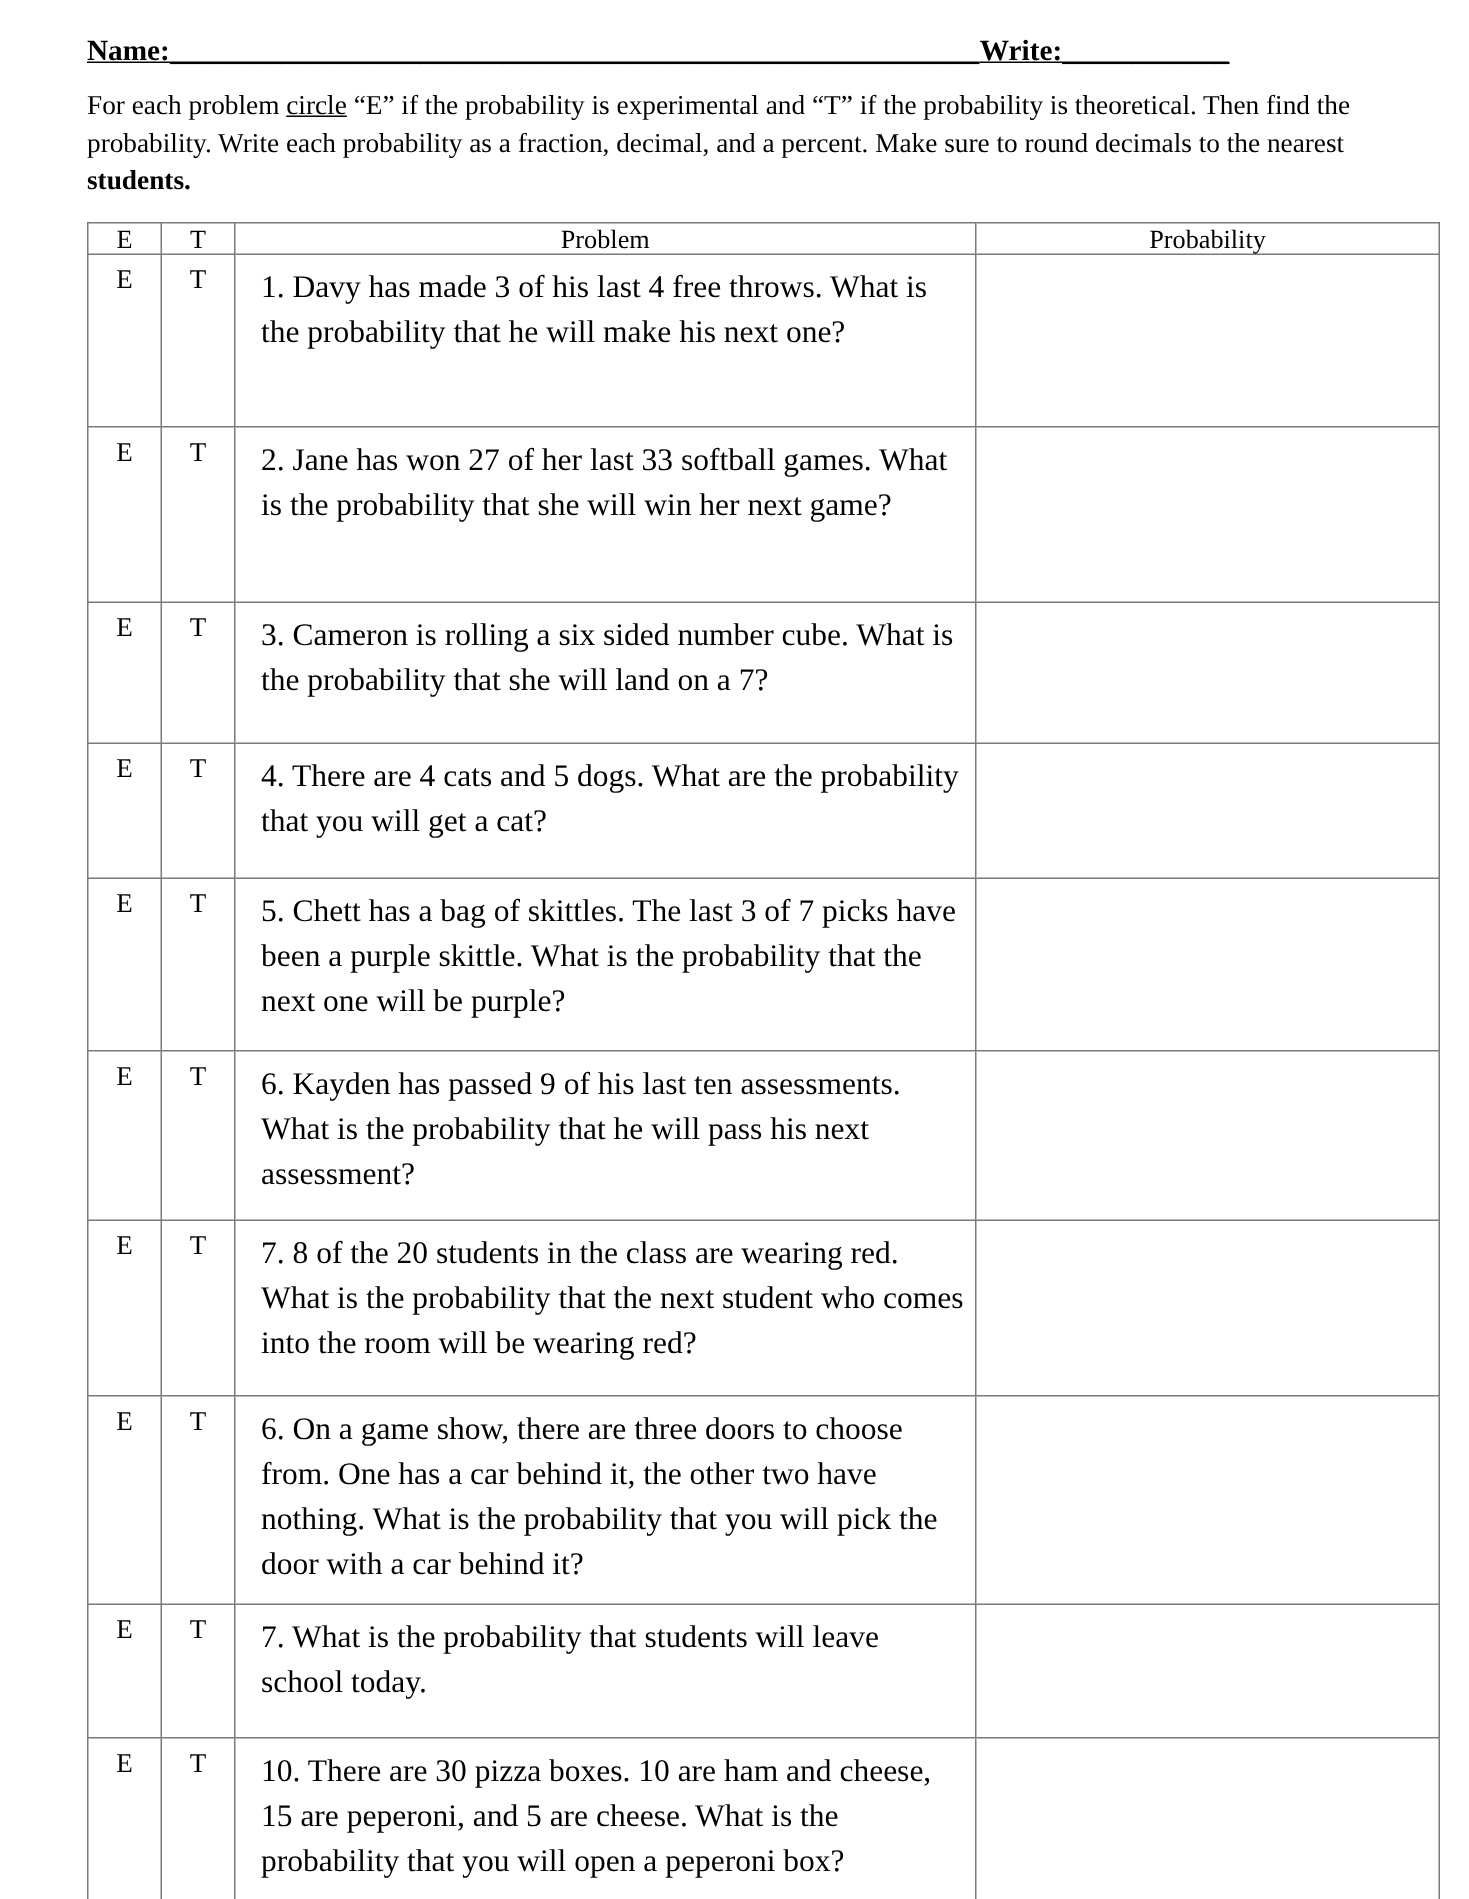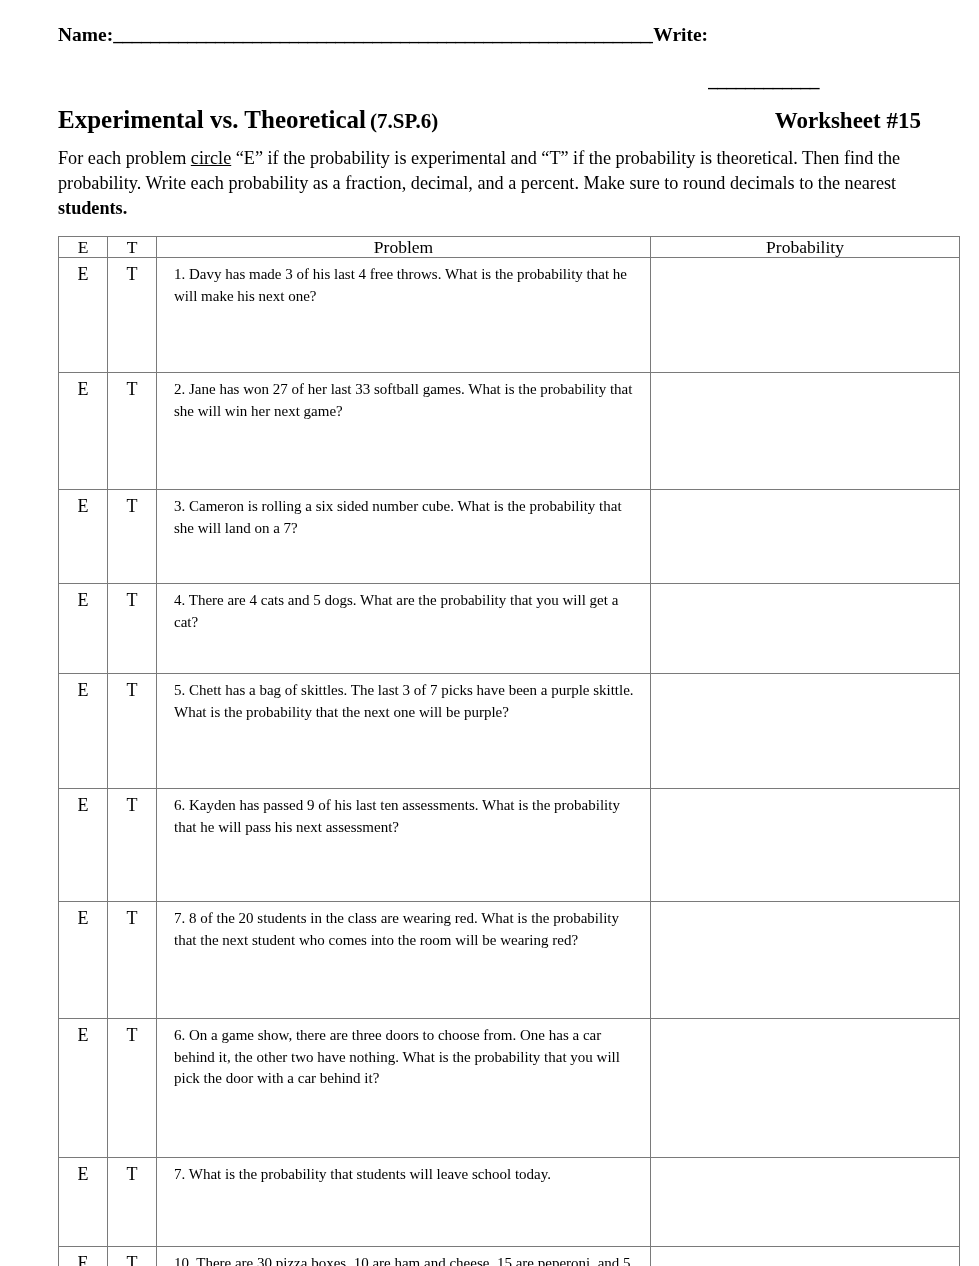--- a/index.html
+++ b/index.html
@@ -20,45 +20,45 @@
     padding: 0;
     width: 979px;
     height: 1266px;
     box-sizing: border-box;
     position: relative;
   }
 
   
   .name-period-row {
     display: flex;
-    align-items: flex-start;
+    align-items: center;
     padding: 24px 58px 0 58px;
     font-size: 19.5px;
     font-weight: bold;
     white-space: nowrap;
+    text-decoration: underline;
   }
   .np-label {
     font-weight: bold;
     font-size: 19.5px;
     letter-spacing: 0px;
   }
   .np-rule {
     font-weight: bold;
     font-size: 19.5px;
     letter-spacing: -0.5px;
     overflow: hidden;
     display: inline-block;
     vertical-align: baseline;
   }
   .np-rule-name {
     width: 540px;
   }
   .np-rule-period {
     width: 140px;
-    margin-top: 46px;
   }
 
   
   .title-row {
     display: flex;
     align-items: baseline;
     justify-content: space-between;
     padding: 14px 58px 0 58px;
   }
   .title-main {
@@ -113,21 +113,21 @@
     line-height: 1.15;
   }
 
   tbody td.mark {
     text-align: center;
     font-size: 18px;
     padding: 6px 0 0 0;
     line-height: 1.2;
   }
   tbody td.problem {
-    font-size: 15px;
+    font-size: 21px;
     line-height: 1.43;
     padding: 6px 6px 8px 17px;
   }
   tbody td.answer {
     padding: 6px;
   }
 
   
   tr.r1 td { height: 100px; }
   tr.r2 td { height: 102px; }
@@ -145,27 +145,20 @@
 
 <div class="page">
 
   <div class="name-period-row">
     <span class="np-label">Name:</span>
       <span class="np-rule np-rule-name">____________________________________________________________</span>
       <span class="np-label">Write:</span>
       <span class="np-rule np-rule-period">____________</span>
   </div>
 
-  <div class="title-row">
-    <div>
-      <span class="title-main">Experimental vs. Theoretical</span>
-      <span class="title-code">(7.SP.6)</span>
-    </div>
-    <div class="title-right">Worksheet #15</div>
-  </div>
 
   <div class="instructions">
     <span>For each problem </span><u>circle</u><span> “E” if the probability is experimental and “T” if the probability is theoretical. Then find the probability. Write each probability as a fraction, decimal, and a percent. Make sure to round decimals to the nearest </span><b>students.</b>
   </div>
 
   <div class="table-wrap">
     <table class="worksheet">
       <colgroup>
         <col class="col-e">
           <col class="col-t">

